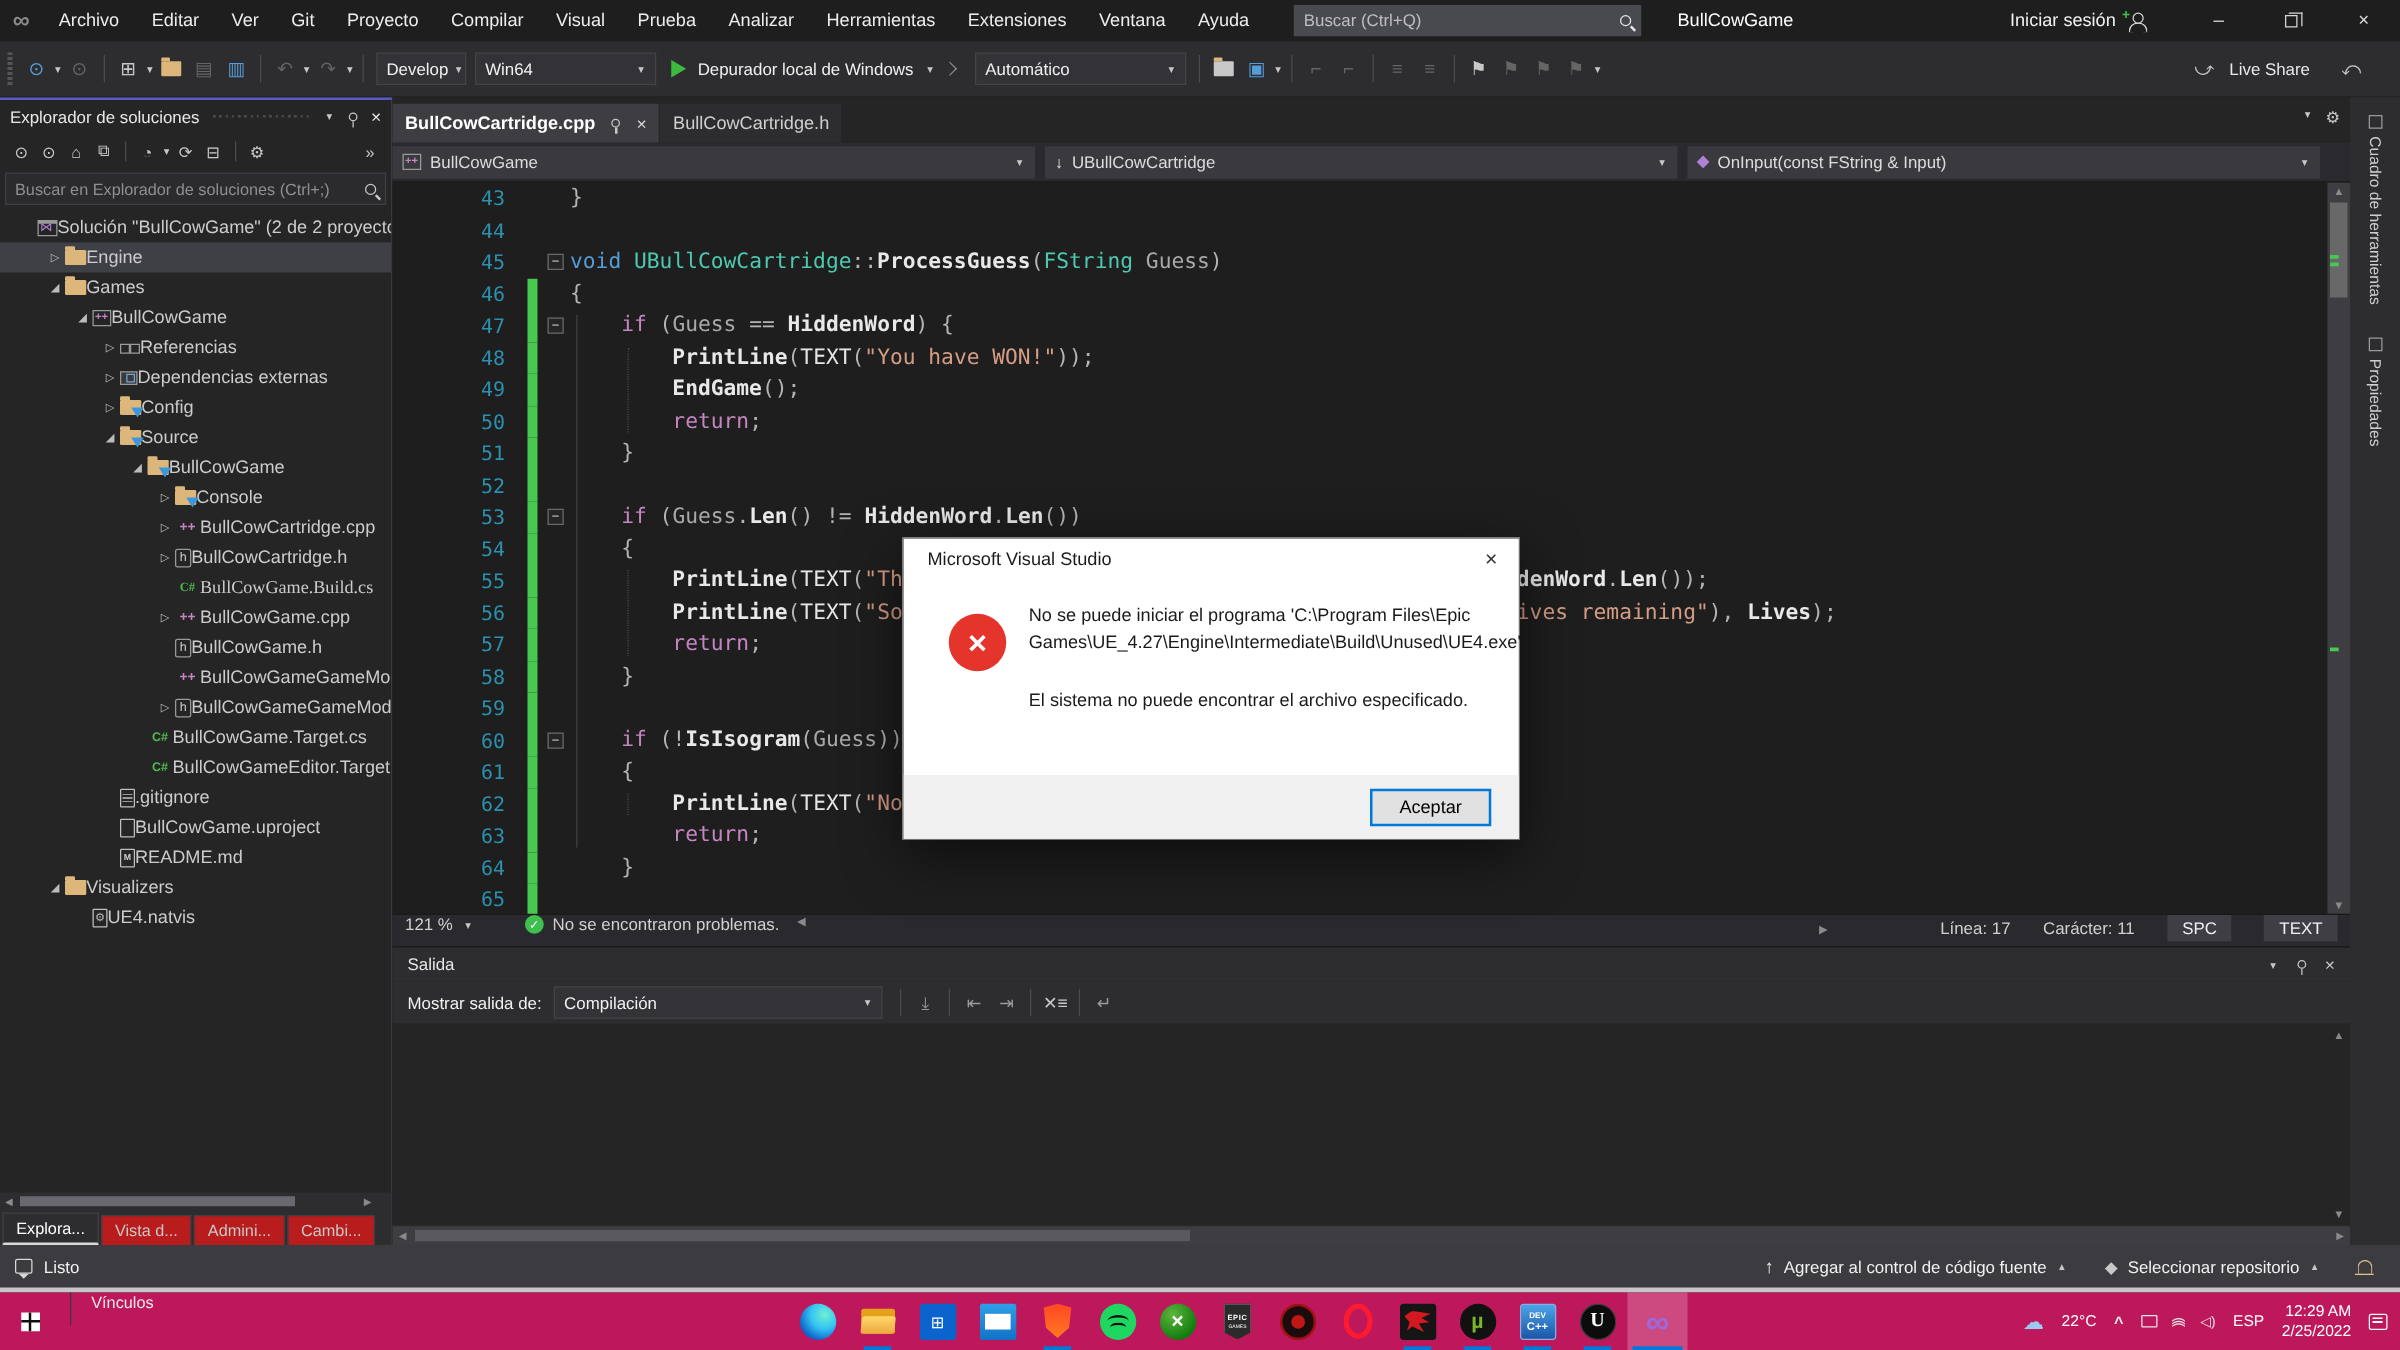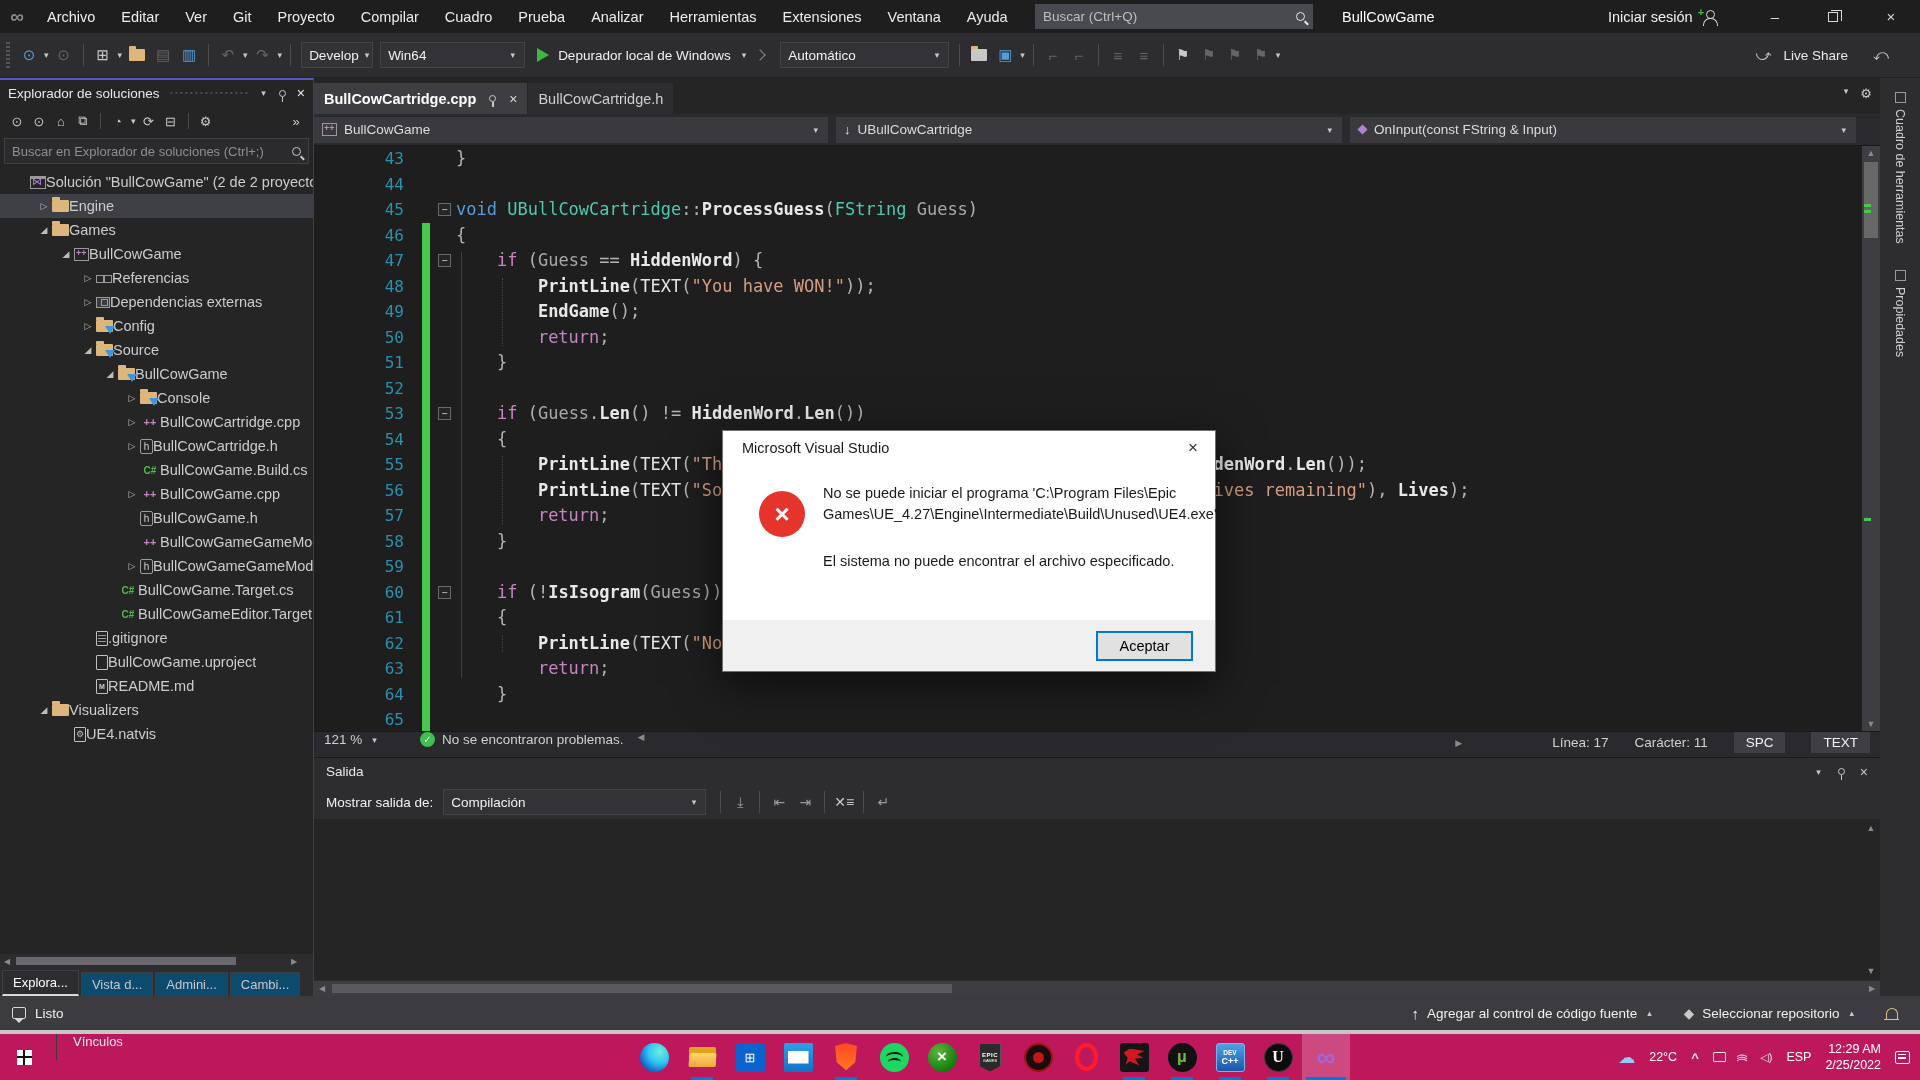--- a/index.html
+++ b/index.html
@@ -77,21 +77,21 @@
 .ic-cs::after{content:"C#";color:#4fb84f;font-size:10px;font-weight:bold}
 .ic-txt,.ic-file,.ic-md,.ic-natvis{width:12px;height:15px;border:1px solid #c0c0c0;border-radius:1px;position:relative;display:flex;align-items:center;justify-content:center}
 .ic-txt::after{content:"";width:8px;height:7px;background:repeating-linear-gradient(#9a9a9a 0 1px,transparent 1px 3px)}
 .ic-md::after{content:"M";font-size:7px;color:#cfcfcf;font-weight:bold}
 .ic-natvis::after{content:"⚙";font-size:9px;color:#bcbcbc}
 .se-hsb{height:14px;background:#2d2d30;display:flex;align-items:center;position:relative}
 .se-hsb .arr{width:14px;text-align:center;color:#8a8a8a;font-size:8px}
 .se-hsb .thumb{position:absolute;left:16px;width:220px;height:8px;background:#68686e;top:3px}
 .se-hsb .arr.r{position:absolute;right:12px}
 .se-tabs{height:28px;display:flex;align-items:flex-end;background:#2d2d30;padding-left:2px;gap:2px}
-.setab{padding:4px 10px;font-size:13px;color:#c8c8c8;background:#0c4a6e;border:1px solid #3f3f46;border-bottom:none}
+.setab{padding:4px 10px;font-size:13px;color:#c8c8c8;background:#b91c1c;border:1px solid #3f3f46;border-bottom:none}
 .setab.act{color:#fff;border-bottom:2px solid #d8d8d8;background:#2d2d30}
 
 .center{width:1566px;display:flex;flex-direction:column;background:#1e1e1e}
 .tabsrow{height:36px;background:#252526;display:flex;align-items:flex-end;position:relative}
 .etab{height:31px;padding:0 10px;display:flex;align-items:center;gap:8px;font-size:14.5px;background:#2d2d30;color:#cfcfcf;margin-right:1px}
 .etab.act{background:#3e3e42;color:#fff;font-weight:bold}
 .etab .tx{font-weight:normal;color:#d8d8d8;font-size:14px}
 .tabicons{position:absolute;right:8px;top:8px;display:flex;gap:10px;color:#c8c8c8}
 .bcrumb{height:32px;background:#2a2a2e;display:flex;align-items:center;gap:8px;padding:3px 0;border-bottom:1px solid #191919}
 .bseg{height:26px;background:#3a3a3e;display:flex;align-items:center;gap:7px;padding:0 8px;font-size:13.5px;color:#dcdcdc}
@@ -215,21 +215,21 @@
 
   <div class="titlebar">
     <div class="vslogo ico">∞</div>
     <div id="menus" style="display:flex">
         <div class="mi">Archivo</div>
         <div class="mi">Editar</div>
         <div class="mi">Ver</div>
         <div class="mi">Git</div>
         <div class="mi">Proyecto</div>
         <div class="mi">Compilar</div>
-        <div class="mi">Cuadro</div>
+        <div class="mi">Visual</div>
         <div class="mi">Prueba</div>
         <div class="mi">Analizar</div>
         <div class="mi">Herramientas</div>
         <div class="mi">Extensiones</div>
         <div class="mi">Ventana</div>
         <div class="mi">Ayuda</div>
       </div>
     <div class="qsearch">
       <span>Buscar (Ctrl+Q)</span>
       <span class="mag"></span>
@@ -402,21 +402,21 @@
           <div class="trow" style="padding-left: 124px;">
             <span class="exp">▷</span>
             <span class="tic ic-cpp"></span>
             <span class="tlb">BullCowCartridge.cpp</span>
           </div>
           <div class="trow" style="padding-left: 124px;">
             <span class="exp">▷</span>
             <span class="tic ic-h"></span>
             <span class="tlb">BullCowCartridge.h</span>
           </div>
-          <div class="trow" style="padding-left: 124px;">
+          <div class="trow" style="padding-left: 124px; font-family: Liberation Serif, serif;">
             <span class="exp"></span>
             <span class="tic ic-cs"></span>
             <span class="tlb">BullCowGame.Build.cs</span>
           </div>
           <div class="trow" style="padding-left: 124px;">
             <span class="exp">▷</span>
             <span class="tic ic-cpp"></span>
             <span class="tlb">BullCowGame.cpp</span>
           </div>
           <div class="trow" style="padding-left: 124px;">

